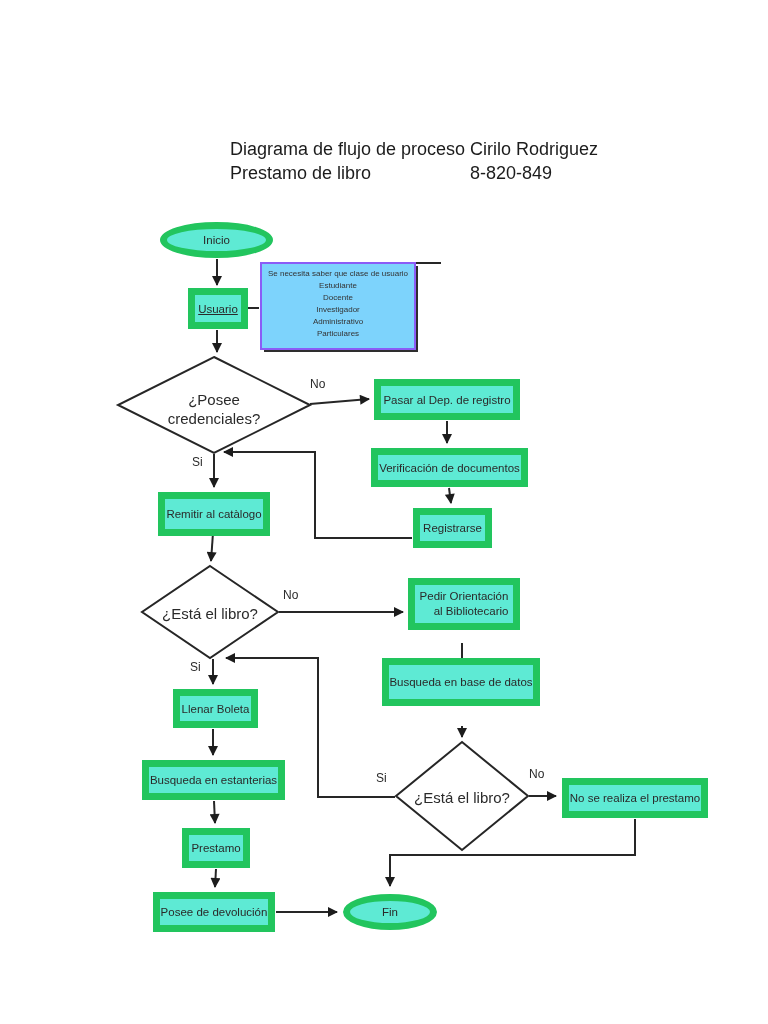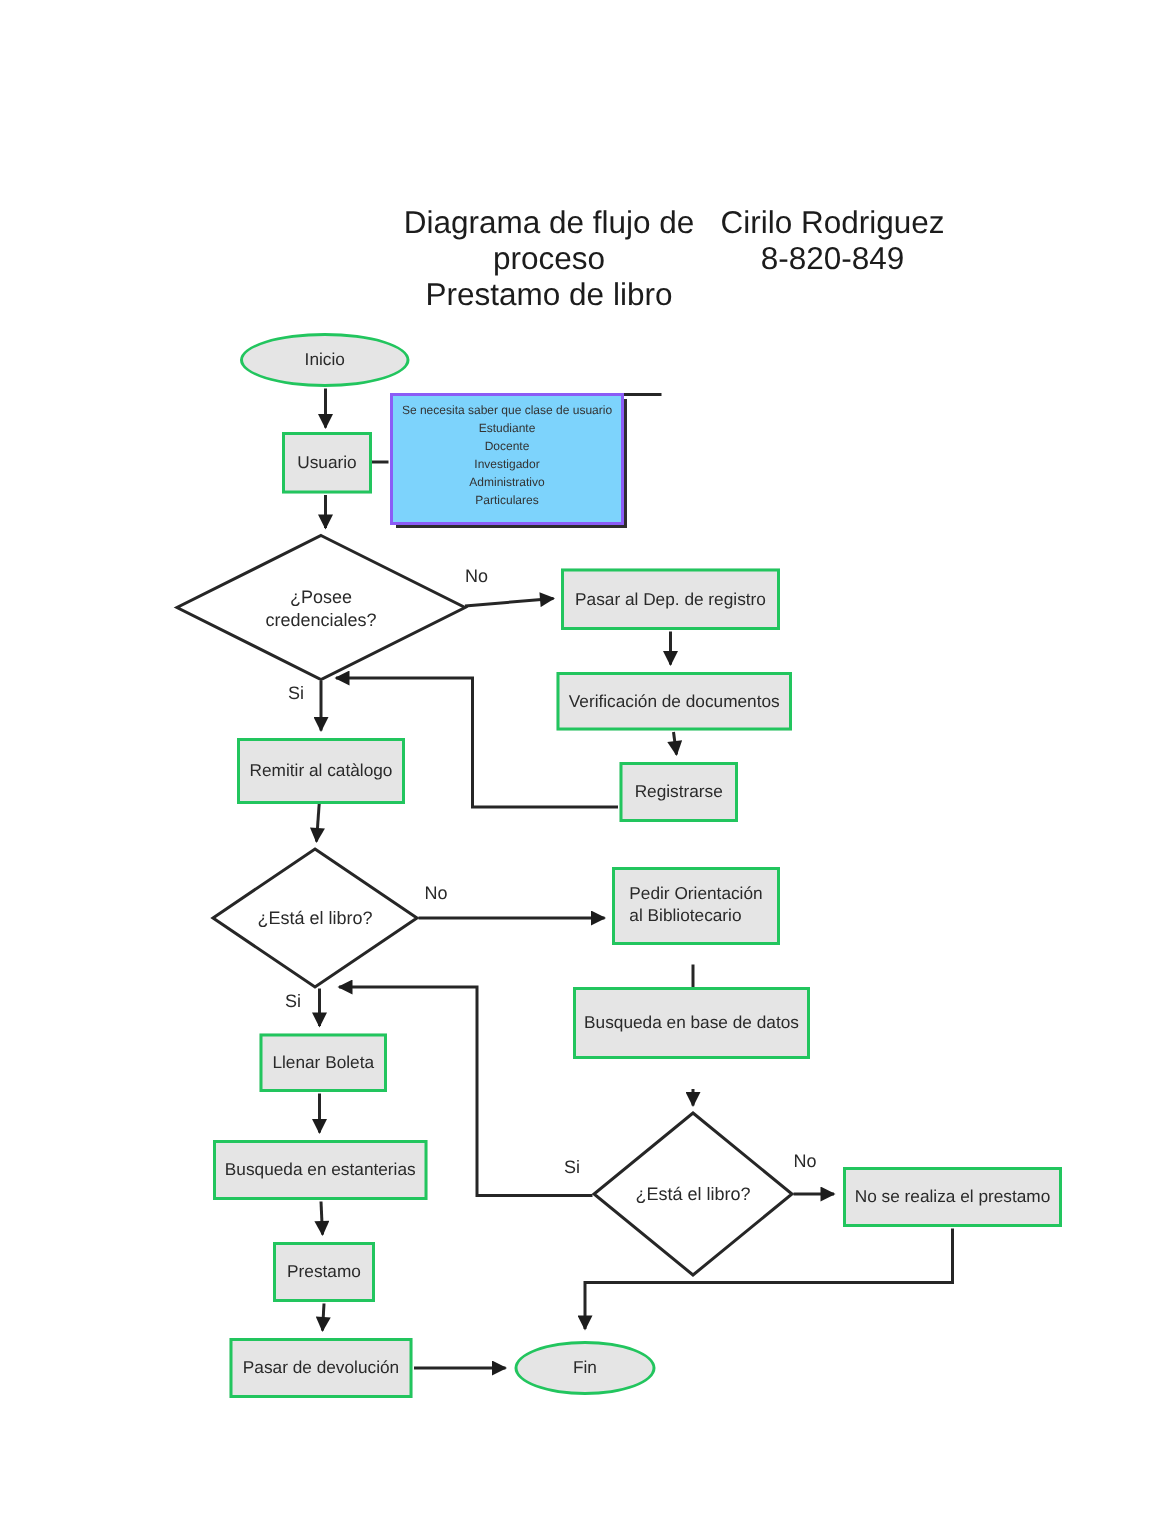--- a/index.html
+++ b/index.html
@@ -1,30 +1,30 @@
 <!DOCTYPE html>
 <html><head>
 <meta charset="utf-8">
 <style>
   html,body { margin:0; padding:0; background:#ffffff; }
   .canvas {
     position:relative; width:768px; height:1024px; background:#ffffff;
     font-family:"Liberation Sans", sans-serif; color:#222; overflow:hidden;
   }
   .layer { position:absolute; left:0; top:0; }
-  .title-block { position:absolute; text-align:center; font-size:21px; line-height:24px; color:#1c1c1c; }
+  .title-block { position:absolute; text-align:left; font-size:18px; line-height:24px; color:#1c1c1c; }
   .node {
-    position:absolute; box-sizing:border-box; background:#e5e5e5;
-    border:2px solid #22c55e; display:flex; align-items:center; justify-content:center;
-    text-align:left; font-size:11.5px; color:#2a2a2a; white-space:nowrap; z-index:2;
+    position:absolute; box-sizing:border-box; background:#5eead4;
+    border:7px solid #22c55e; display:flex; align-items:center; justify-content:center;
+    text-align:right; font-size:11.5px; color:#2a2a2a; white-space:nowrap; z-index:2;
   }
   .node.multiline { white-space:normal; line-height:1.3; }
   .oval { border-radius:50%; }
   .dlabel {
-    position:absolute; text-align:center; font-size:12px; line-height:1.25;
+    position:absolute; text-align:center; font-size:15px; line-height:1.25;
     color:#2a2a2a; z-index:3;
   }
   .elabel { position:absolute; font-size:12px; color:#2a2a2a; z-index:3; }
   .annotation {
     position:absolute; box-sizing:border-box; background:#7dd3fc; border:2px solid #8b5cf6;
     box-shadow:3px 3px 0 -1px #2e2e2e; z-index:2; text-align:center;
     font-size:8px; line-height:12px; color:#333; padding-top:4px;
   }
   svg { display:block; }
 </style>
@@ -80,21 +80,21 @@
     </g>
   </svg>
 
   <div class="node oval" style="left:160px; top:222px; width:113px; height:36px;">
     <span>Inicio</span>
   </div>
   <div class="node oval" style="left:343px; top:894px; width:94px; height:36px;">
     <span>Fin</span>
   </div>
 
-  <div class="node" style="left:188px; top:288px; width:60px; height:41px;">
+  <div class="node" style="left:188px; top:288px; width:60px; height:41px;text-decoration:underline;">
     <span>Usuario</span>
   </div>
 
   <div class="annotation" style="left:260px; top:262px; width:156px; height:88px;">
     <div>Se necesita saber que clase de usuario</div>
     <div>Estudiante</div>
     <div>Docente</div>
     <div>Investigador</div>
     <div>Administrativo</div>
     <div>Particulares</div>
@@ -137,21 +137,21 @@
 
   <div class="node" style="left:562px; top:778px; width:146px; height:40px;">
     <span>No se realiza el prestamo</span>
   </div>
 
   <div class="node" style="left:182px; top:828px; width:68px; height:40px;">
     <span>Prestamo</span>
   </div>
 
   <div class="node" style="left:153px; top:892px; width:122px; height:40px;">
-    <span>Pasar de devolución</span>
+    <span>Posee de devolución</span>
   </div>
 
   <div class="dlabel" style="left:154px; top:391px; width:120px;">
     <div>¿Posee</div>
     <div>credenciales?</div>
   </div>
   <div class="dlabel" style="left:150px; top:605px; width:120px;">¿Está el libro?</div>
   <div class="dlabel" style="left:402px; top:789px; width:120px;">¿Está el libro?</div>
 
   <span class="elabel" style="left:310px; top:377px;">No</span>

